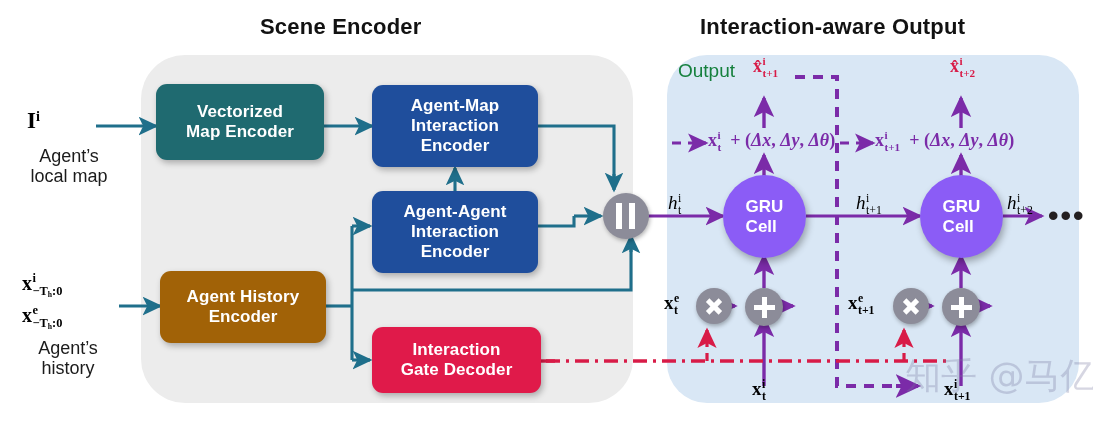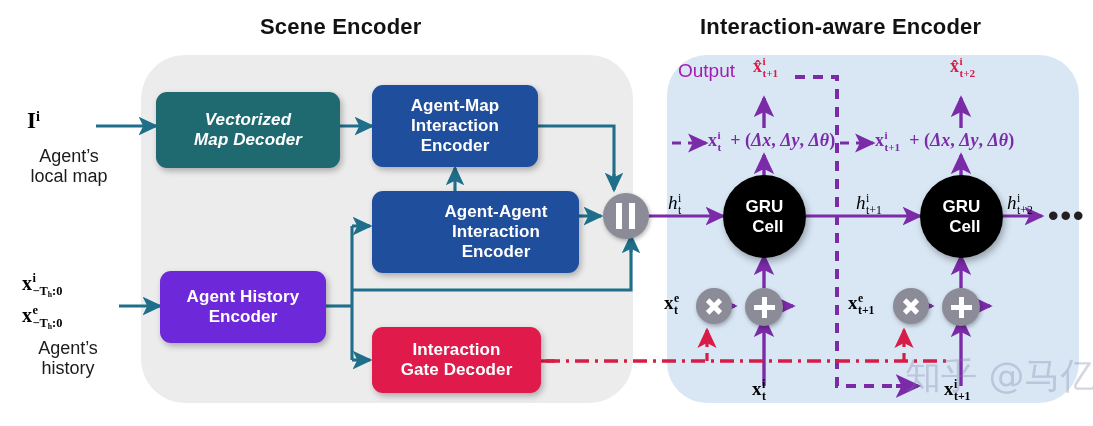--- a/index.html
+++ b/index.html
@@ -38,28 +38,28 @@
     justify-content:center;
     text-align:center;
     line-height:1.18;
     font-size:17px;
     box-shadow:2px 3px 6px rgba(0,0,0,.28);
     letter-spacing:.1px;
   }
   .gru{
     position:absolute;
     border-radius:50%;
-    background:#000000;
+    background:#8b5cf6;
     color:#fff;
     font-weight:bold;
     font-size:17px;
     display:flex;
     align-items:center;
     justify-content:center;
-    text-align:right;
+    text-align:left;
     line-height:1.16;
     box-shadow:2px 4px 7px rgba(0,0,0,.30);
   }
   .opnode{
     position:absolute;
     border-radius:50%;
     background:#8c8c99;
     box-shadow:1px 2px 4px rgba(0,0,0,.30);
   }
   .lbl{
@@ -92,21 +92,21 @@
     vertical-align:middle;
     font-size:62%;
     line-height:1;
     text-align:left;
     margin-left:.5px;
   }
   .supsub i{display:block;font-style:normal;}
   .supsub i.b{margin-top:.5px;}
   .purp{color:#7b2ba8;}
   .red{color:#d81b47;}
-  .pink{color:#a21caf;}
+  .pink{color:#15803d;}
   .dots{
     position:absolute;
     color:#231f20;
     font-size:30px;
     font-weight:bold;
     letter-spacing:2px;
   }
   .wm{
     position:absolute;
     color:rgba(120,120,160,.30);
@@ -226,46 +226,46 @@
     <g stroke="#d81b47" stroke-width="3.2" fill="none" stroke-dasharray="8,6" marker-end="url(#ah-red)">
       <path d="M904,361 L904,330"></path>
     </g>
 
     <g stroke="#d81b47" stroke-width="3.4" fill="none" stroke-dasharray="14,6,3,6">
       <path d="M541,361 L560,361"></path>
     </g>
   </svg>
 
   <div class="ttl" style="left:260px; top:14px;">Scene Encoder</div>
-  <div class="ttl" style="left:700px; top:14px;">Interaction-aware Encoder</div>
-
-  <div class="box" style="left:156px; top:92px; width:184px; height:76px; background:#1f6a70;font-style:italic;">
+  <div class="ttl" style="left:700px; top:14px;">Interaction-aware Output</div>
+
+  <div class="box" style="left:156px; top:84px; width:168px; height:76px; background:#1f6a70;">
     <span>
       <span>Vectorized</span><br>
-      <span>Map Decoder</span>
+      <span>Map Encoder</span>
     </span>
   </div>
 
   <div class="box" style="left:372px; top:85px; width:166px; height:82px; background:#1f4e9c;">
     <span>
       <span>Agent-Map</span><br>
       <span>Interaction</span><br>
       <span>Encoder</span>
     </span>
   </div>
 
-  <div class="box" style="left:372px; top:191px; width:166px; height:82px; background:#1f4e9c;padding-left:41px;">
+  <div class="box" style="left:372px; top:191px; width:166px; height:82px; background:#1f4e9c;">
     <span>
       <span>Agent-Agent</span><br>
       <span>Interaction</span><br>
       <span>Encoder</span>
     </span>
   </div>
 
-  <div class="box" style="left:160px; top:271px; width:166px; height:72px; background:#6d28d9;">
+  <div class="box" style="left:160px; top:271px; width:166px; height:72px; background:#a16207;">
     <span>
       <span>Agent History</span><br>
       <span>Encoder</span>
     </span>
   </div>
 
   <div class="box" style="left:372px; top:327px; width:169px; height:66px; background:#e01a4a;">
     <span>
       <span>Interaction</span><br>
       <span>Gate Decoder</span>

